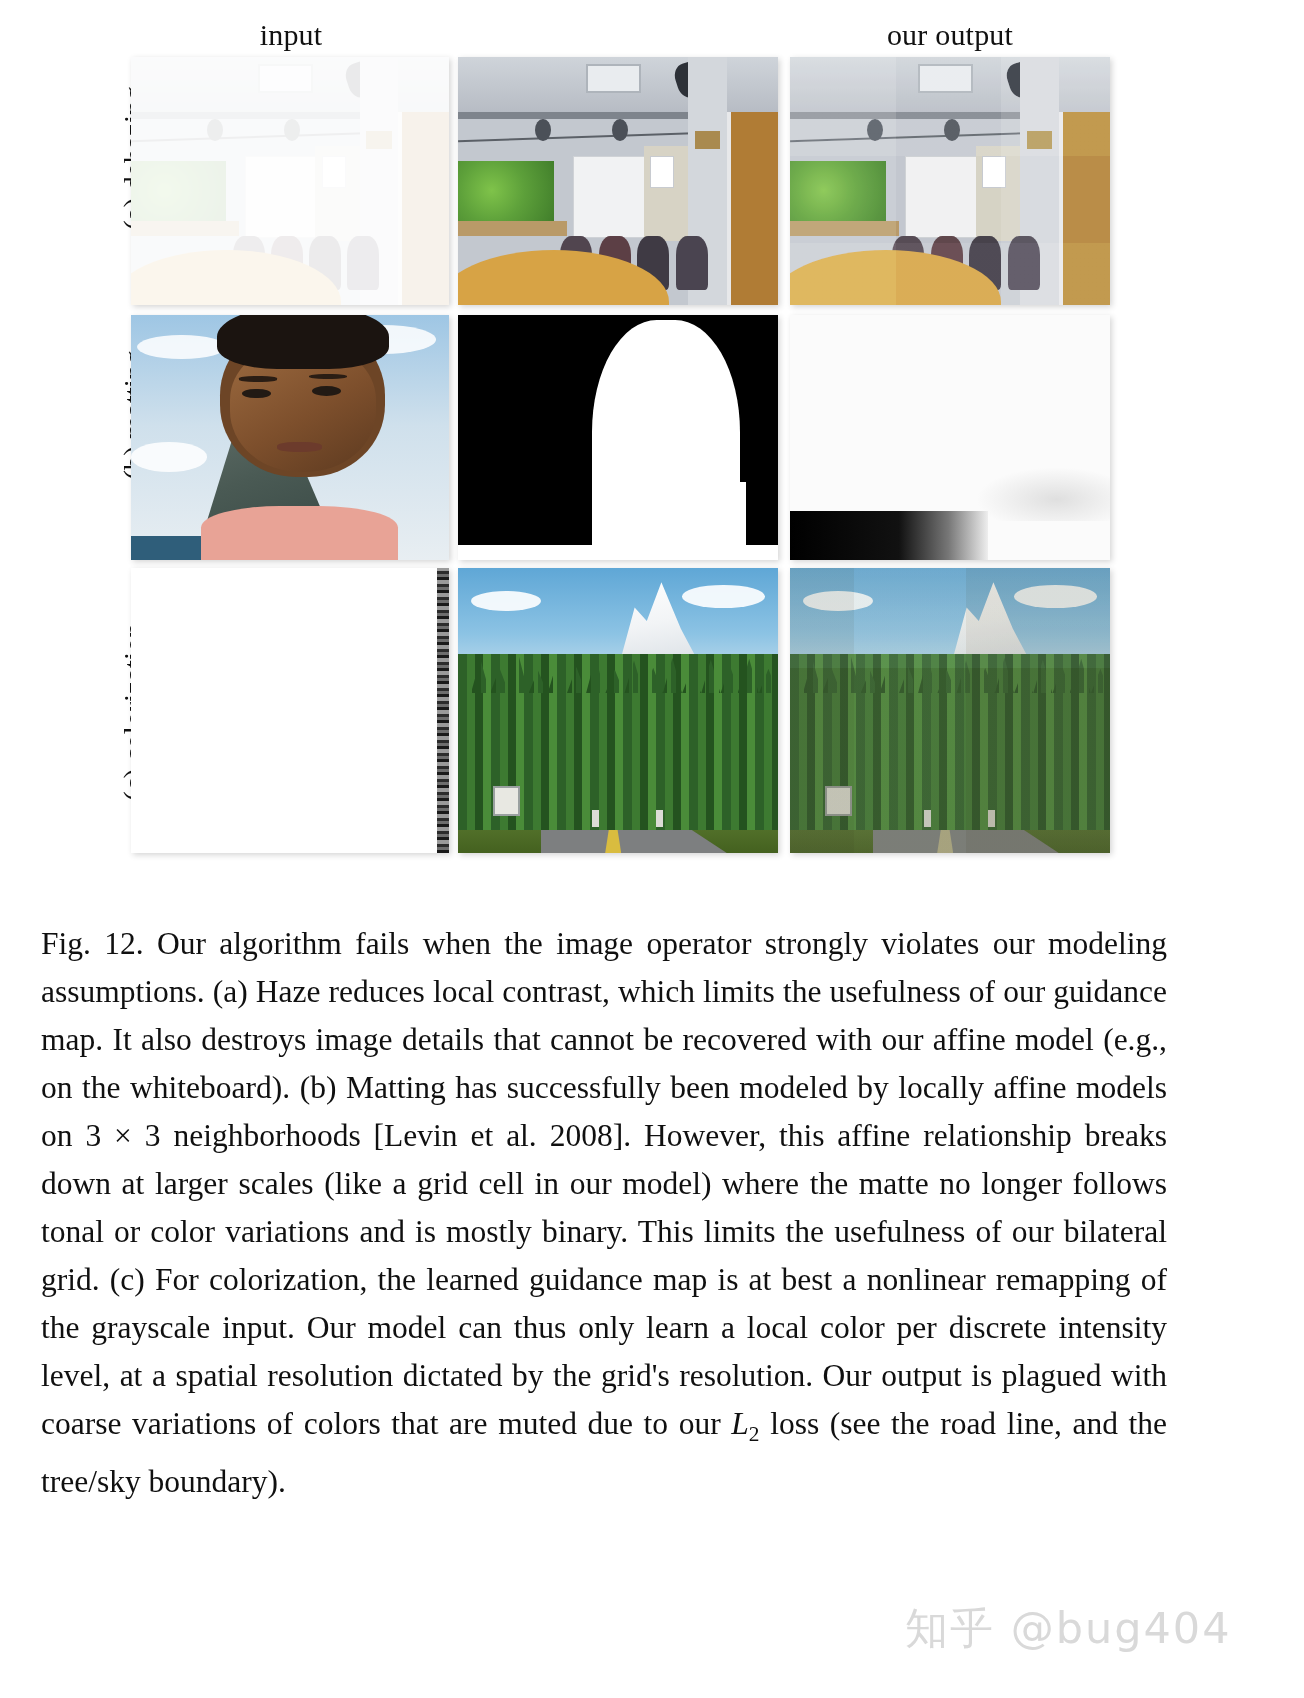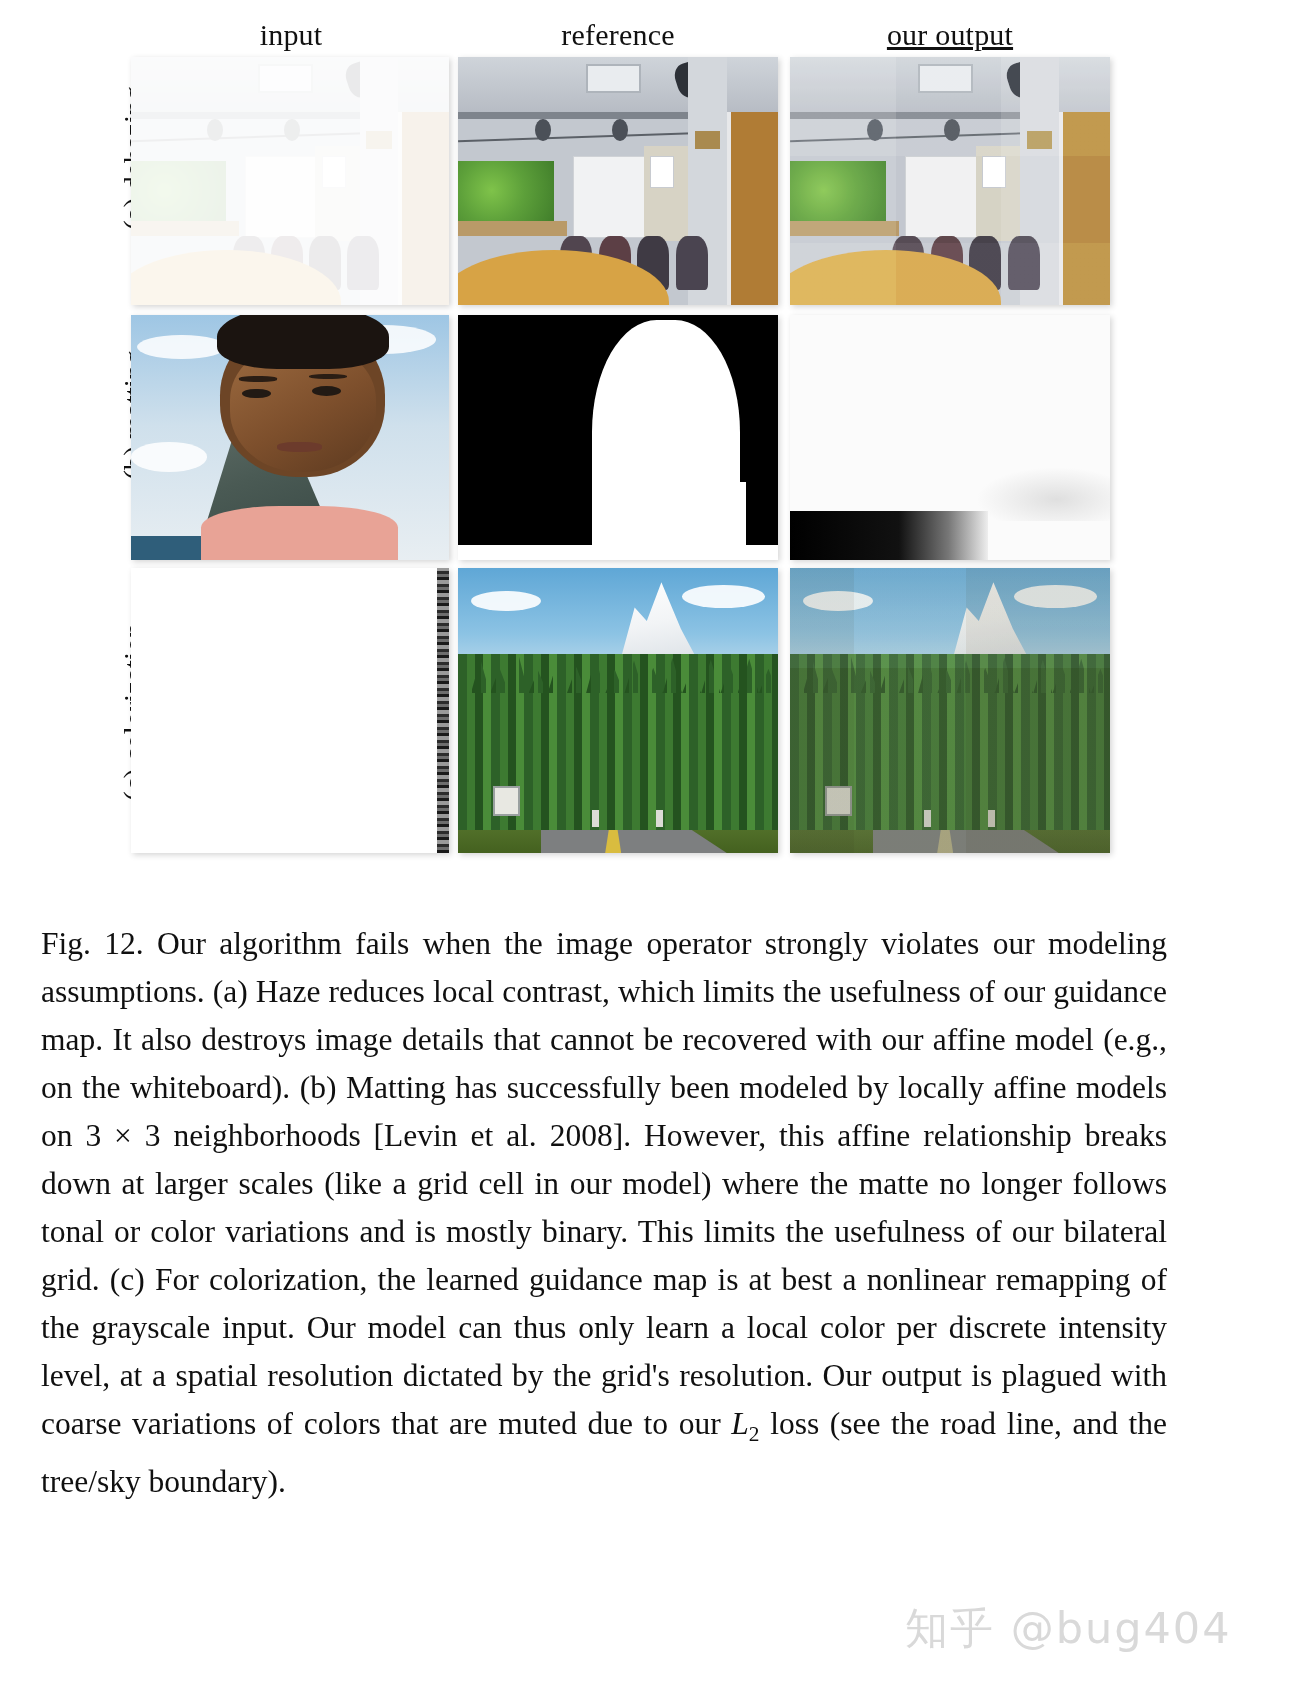--- a/index.html
+++ b/index.html
@@ -27,21 +27,21 @@
     position: absolute;
     top: 18px;
     font-family: "Liberation Serif", "DejaVu Serif", serif;
     font-size: 30px;
     color: #111;
     text-align: center;
     letter-spacing: 0.2px;
   }
   #hdr-input     { left: 131px; width: 320px; }
   #hdr-reference { left: 458px; width: 320px; }
-  #hdr-output    { left: 790px; width: 320px; text-decoration: underline; }
+  #hdr-output    { left: 790px; width: 320px; }
 
   .row-label {
     position: absolute;
     left: 0;
     width: 300px;
     transform-origin: left top;
     transform: rotate(-90deg);
     font-size: 29px;
     color: #111;
     white-space: nowrap;
@@ -253,21 +253,20 @@
     white-space: nowrap;
     pointer-events: none;
   }
 </style>
 </head>
 <body>
 
 <div id="figure">
 
   <div class="col-header" id="hdr-input">input</div>
-  <div class="col-header" id="hdr-reference">reference</div>
   <div class="col-header" id="hdr-output">our output</div>
 
   <div class="row-label" id="lbl-a">(a) dehazing</div>
   <div class="row-label" id="lbl-b">(b) matting</div>
   <div class="row-label" id="lbl-c">(c) colorization</div>
 
   <div class="panel" id="p-a-input">
     <div class="scene">
       <div class="room-bg"></div>
       <div class="room-ceiling"></div>

